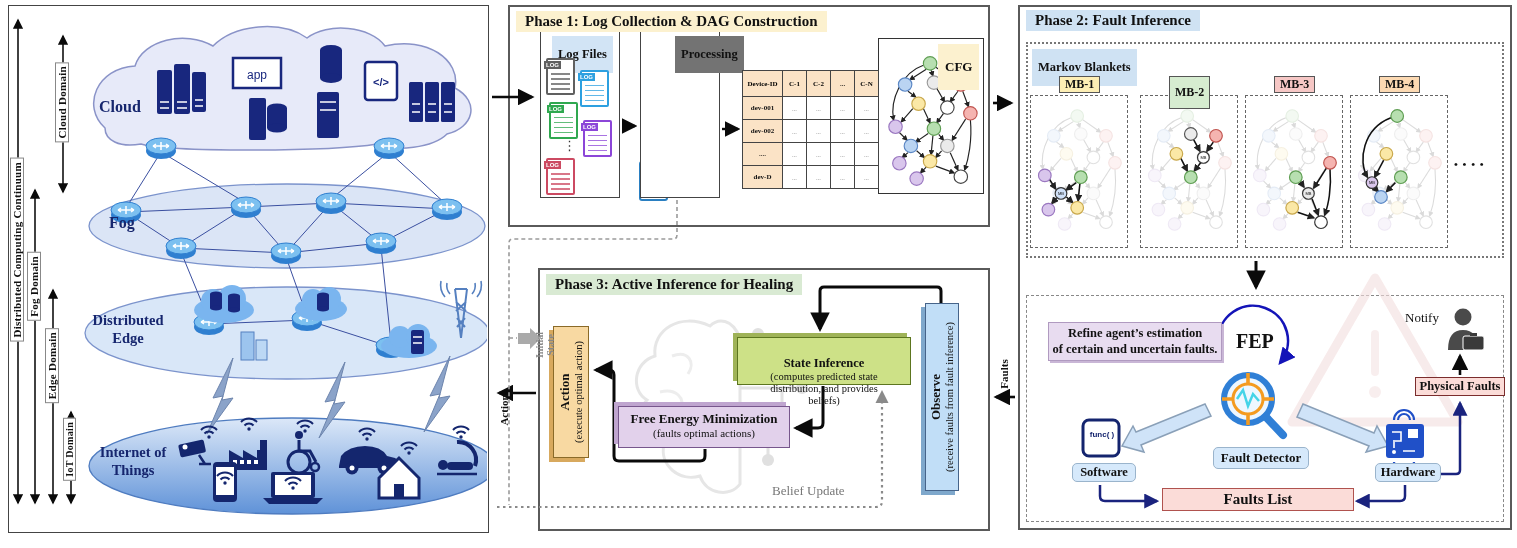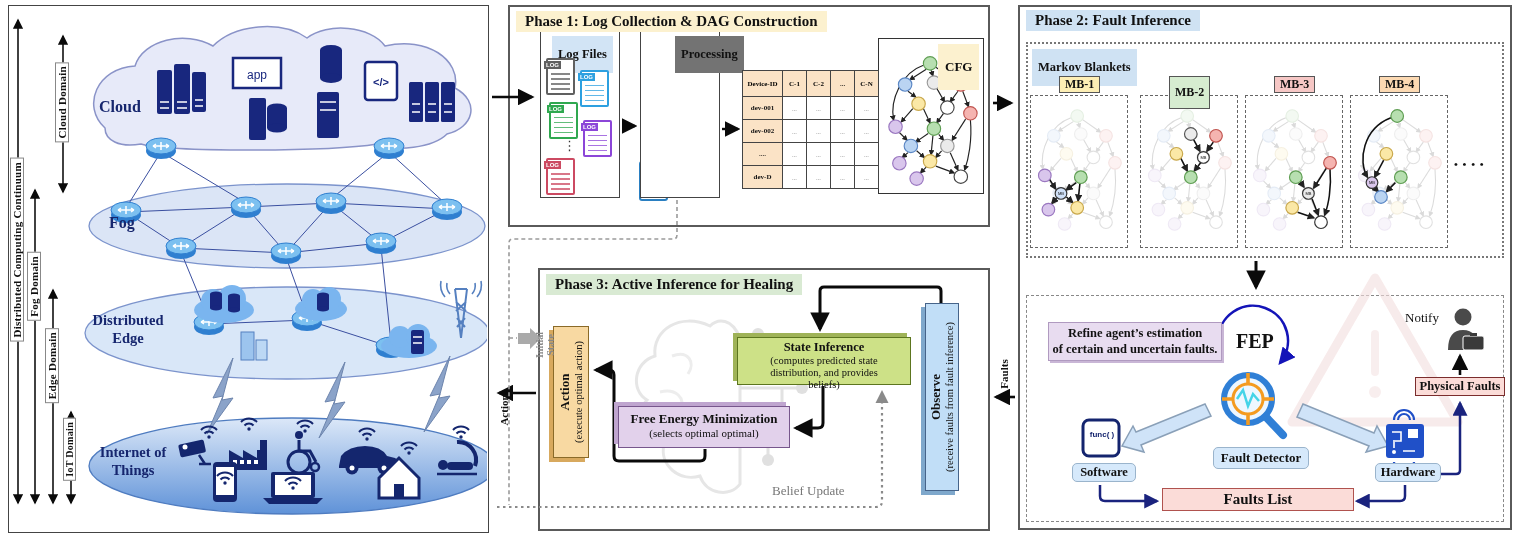--- a/index.html
+++ b/index.html
@@ -321,27 +321,27 @@
   <div class="chip title15" style="left:546px;top:274px;background:#d9ead3;">Phase 3: Active Inference for Healing</div>
 
   <div class="box3d" style="left:553px;top:326px;width:36px;height:132px;background:#f8d9a2;border:1.5px solid #8a6a28;box-shadow:-4px 4px 0 #d8a95e;">
     <div class="vtext">
       <span class="t1">Action</span>
       <span class="t2">(execute optimal action)</span>
     </div>
   </div>
 
   <div class="box3d" style="left:737px;top:337px;width:174px;height:48px;background:#cde187;border:1.5px solid #5c751f;box-shadow:-4px -4px 0 #9fb358;text-align:center;color:#111;">
-    <div style="font-weight:bold;font-size:12.5px;margin-top:2px;">State Inference</div>
+    <div style="font-weight:bold;font-size:12.5px;margin-top:18px;">State Inference</div>
     <div style="font-size:10.5px;line-height:1.15;padding:0 19px;">(computes predicted state distribution, and provides beliefs)</div>
   </div>
 
   <div class="box3d" style="left:618px;top:406px;width:172px;height:42px;background:#e2d1eb;border:1.5px solid #77568c;box-shadow:-4px -4px 0 #bfa5cf;text-align:center;color:#111;">
     <div style="font-weight:bold;font-size:13px;margin-top:4px;">Free Energy Minimization</div>
-    <div style="font-size:11px;">(selects optimal optimal)</div>
+    <div style="font-size:11px;">(faults optimal actions)</div>
   </div>
 
   <div class="box3d" style="left:925px;top:303px;width:34px;height:188px;background:#c1def7;border:1.5px solid #46648a;box-shadow:-4px 4px 0 #7fa8cc;">
     <div class="vtext">
       <span class="t1">Observe</span>
       <span class="t2">(receive faults from fault inference)</span>
     </div>
   </div>
 
   <div class="abs" style="left:772px;top:483px;font-size:13px;color:#777;z-index:6;">Belief Update</div>

